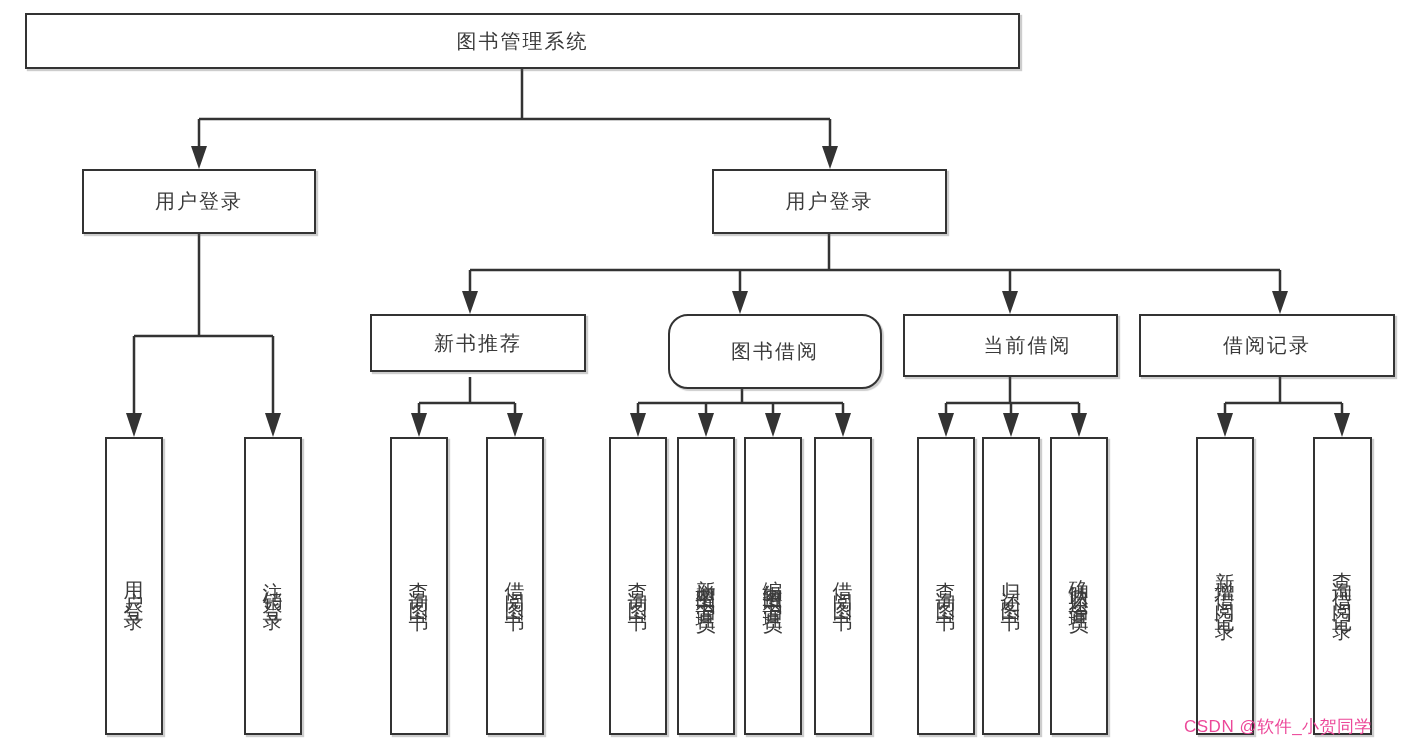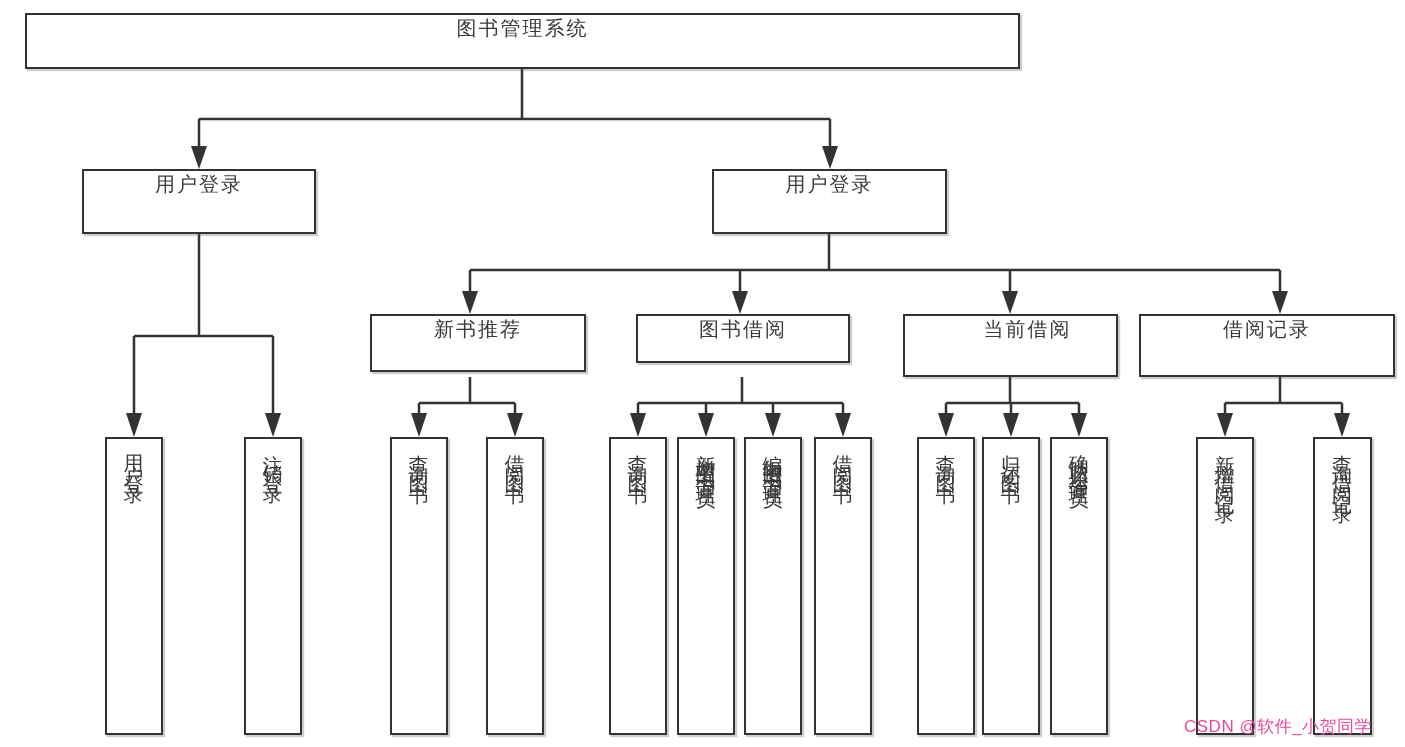--- a/index.html
+++ b/index.html
@@ -16,21 +16,21 @@
     inset: 0;
     width: 1405px;
     height: 747px;
   }
   .node {
     position: absolute;
     box-sizing: border-box;
     border: 2.5px solid #333333;
     background: #ffffff;
     display: flex;
-    align-items: flex-start;
+    align-items: center;
     justify-content: center;
     color: #3a3a3a;
     box-shadow: 2px 2px 1px rgba(90,90,90,0.30);
   }
   .hnode { font-size: 20px; letter-spacing: 2px; }
   .vnode span {
     writing-mode: vertical-rl;
     font-size: 20px;
     letter-spacing: 10px;
     line-height: 1;
@@ -100,21 +100,21 @@
   <div class="node hnode" style="left:82px; top:169px; width:234px; height:65px;">
     <span>用户登录</span>
   </div>
   <div class="node hnode" style="left:712px; top:169px; width:235px; height:65px;">
     <span>用户登录</span>
   </div>
 
   <div class="node hnode" style="left:362px; top:314px; width:216px; height:58px;margin-left:8px;">
     <span>新书推荐</span>
   </div>
-  <div class="node hnode" style="left:636px; top:314px; width:214px; height:49px;">
+  <div class="node hnode" style="left:668px; top:314px; width:214px; height:75px;border-radius:20px;">
     <span>图书借阅</span>
   </div>
   <div class="node hnode" style="left:903px; top:314px; width:215px; height:63px;padding-left:34px;">
     <span>当前借阅</span>
   </div>
   <div class="node hnode" style="left:1139px; top:314px; width:256px; height:63px;">
     <span>借阅记录</span>
   </div>
 
   <div class="node vnode" style="left:105px; top:437px; width:58px; height:298px;">

